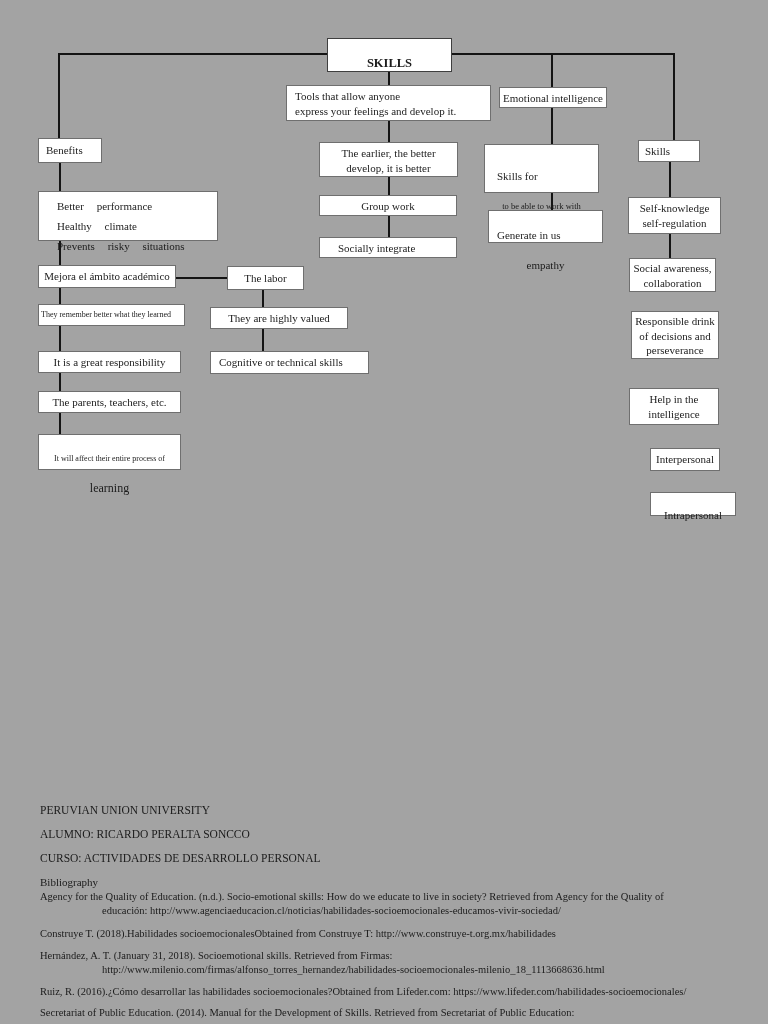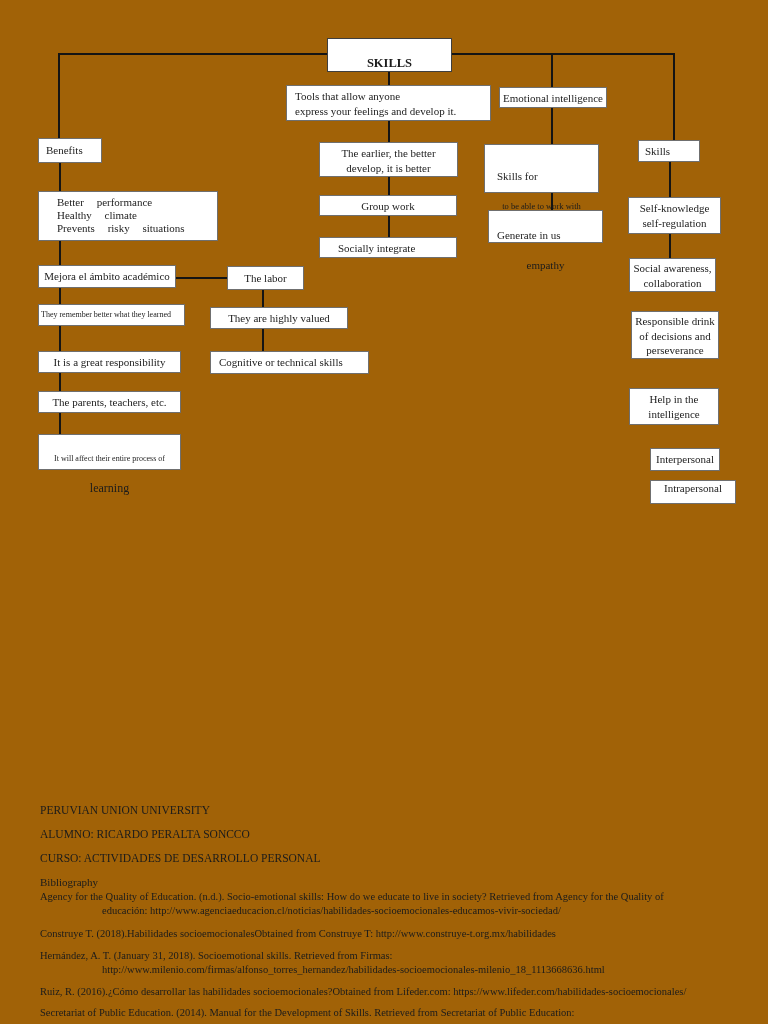--- a/index.html
+++ b/index.html
@@ -1,16 +1,16 @@
 <!DOCTYPE html>
 <html><head>
 <meta charset="utf-8">
 <style>
   html,body{margin:0;padding:0;background:#ffffff;}
-  .page{position:relative;width:768px;height:1024px;background:#a16207;overflow:hidden;
+  .page{position:relative;width:768px;height:1024px;background:#a3a3a3;overflow:hidden;
         font-family:"Liberation Serif", serif;color:#1c1c1c;}
 
   
   .node{position:absolute;box-sizing:border-box;background:#ffffff;
         border:1px solid #6f6f6f;font-size:11px;line-height:1.35;
         white-space:pre-line;text-align:center;padding-top:2px;}
   .nl{display:block;}
 
   
   .vline,.hline{position:absolute;background:#141414;}
@@ -24,21 +24,21 @@
   #n-tools{left:286px;top:85px;width:205px;height:36px;text-align:left;padding:3px 4px 0 8px;}
   #n-ei{left:499px;top:87px;width:108px;height:21px;padding-top:3px;}
   #n-benefits{left:38px;top:138px;width:64px;height:25px;text-align:left;padding:4px 0 0 7px;}
   #n-earlier{left:319px;top:142px;width:139px;height:35px;padding-top:3px;}
   #n-skillsfor{left:484px;top:144px;width:115px;height:49px;padding-top:9px;}
   #n-skillsfor .l1{text-align:left;padding-left:12px;font-size:11px;line-height:15px;}
   #n-skillsfor .l2{font-size:8.5px;line-height:14px;}
   #n-skillsfor .l3{font-size:10px;line-height:14px;}
   #n-skillsright{left:638px;top:140px;width:62px;height:22px;text-align:left;padding:3px 0 0 6px;}
   #n-better{left:38px;top:191px;width:180px;height:50px;text-align:left;
-            padding:4px 4px 0 18px;word-spacing:10px;line-height:13px;}
+            padding:4px 4px 0 18px;word-spacing:10px;line-height:20px;}
   #n-group{left:319px;top:195px;width:138px;height:21px;padding-top:3px;}
   #n-selfknow{left:628px;top:197px;width:93px;height:37px;padding-top:3px;}
   #n-generate{left:488px;top:210px;width:115px;height:33px;padding-top:2px;}
   #n-generate .l1{text-align:left;padding-left:8px;line-height:15px;}
   #n-generate .l2{line-height:15px;}
   #n-socially{left:319px;top:237px;width:138px;height:21px;text-align:left;padding:3px 0 0 18px;}
   #n-aware{left:629px;top:258px;width:87px;height:34px;padding-top:2px;}
   #n-mejora{left:38px;top:265px;width:138px;height:23px;padding-top:3px;}
   #n-labor{left:227px;top:266px;width:77px;height:24px;padding-top:4px;}
   #n-remember{left:38px;top:304px;width:147px;height:22px;text-align:left;
@@ -46,21 +46,21 @@
   #n-valued{left:210px;top:307px;width:138px;height:22px;padding-top:3px;}
   #n-responsible{left:631px;top:311px;width:88px;height:48px;padding-top:2px;line-height:14.5px;}
   #n-great{left:38px;top:351px;width:143px;height:22px;padding-top:3px;}
   #n-cognitive{left:210px;top:351px;width:159px;height:23px;text-align:left;padding:3px 0 0 8px;}
   #n-parents{left:38px;top:391px;width:143px;height:22px;padding-top:3px;}
   #n-help{left:629px;top:388px;width:90px;height:37px;padding-top:3px;}
   #n-itwill{left:38px;top:434px;width:143px;height:36px;padding-top:3px;}
   #n-itwill .l1{font-size:8px;line-height:12px;}
   #n-itwill .l2{font-size:12px;line-height:17px;}
   #n-inter{left:650px;top:448px;width:70px;height:23px;padding-top:3px;}
-  #n-intra{left:650px;top:480px;width:86px;height:24px;padding-top:0;}
+  #n-intra{left:650px;top:492px;width:86px;height:24px;padding-top:15px;}
 
   
   .ftr-line{position:absolute;left:40px;white-space:nowrap;color:#1b1b1b;}
   .hdr{font-size:11.5px;}
   #f-univ{top:804px;}
   #f-alumno{top:828px;}
   #f-curso{top:852px;}
   #f-biblio{top:876px;font-size:11px;}
   .ref{font-size:10.5px;}
   .ref.cont{left:102px;}

